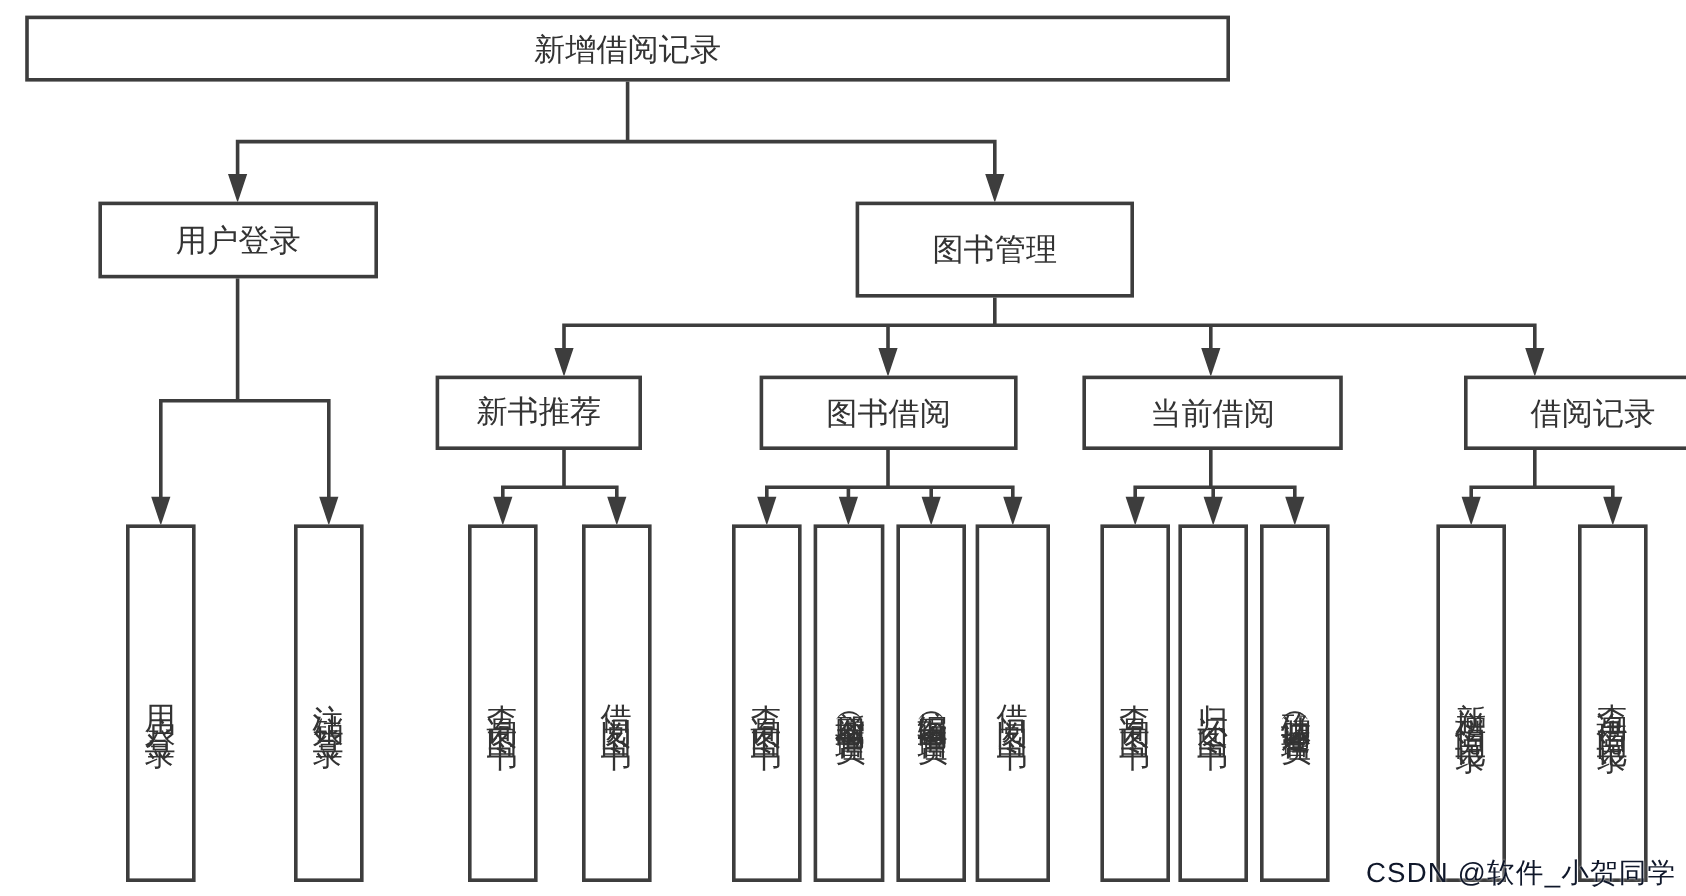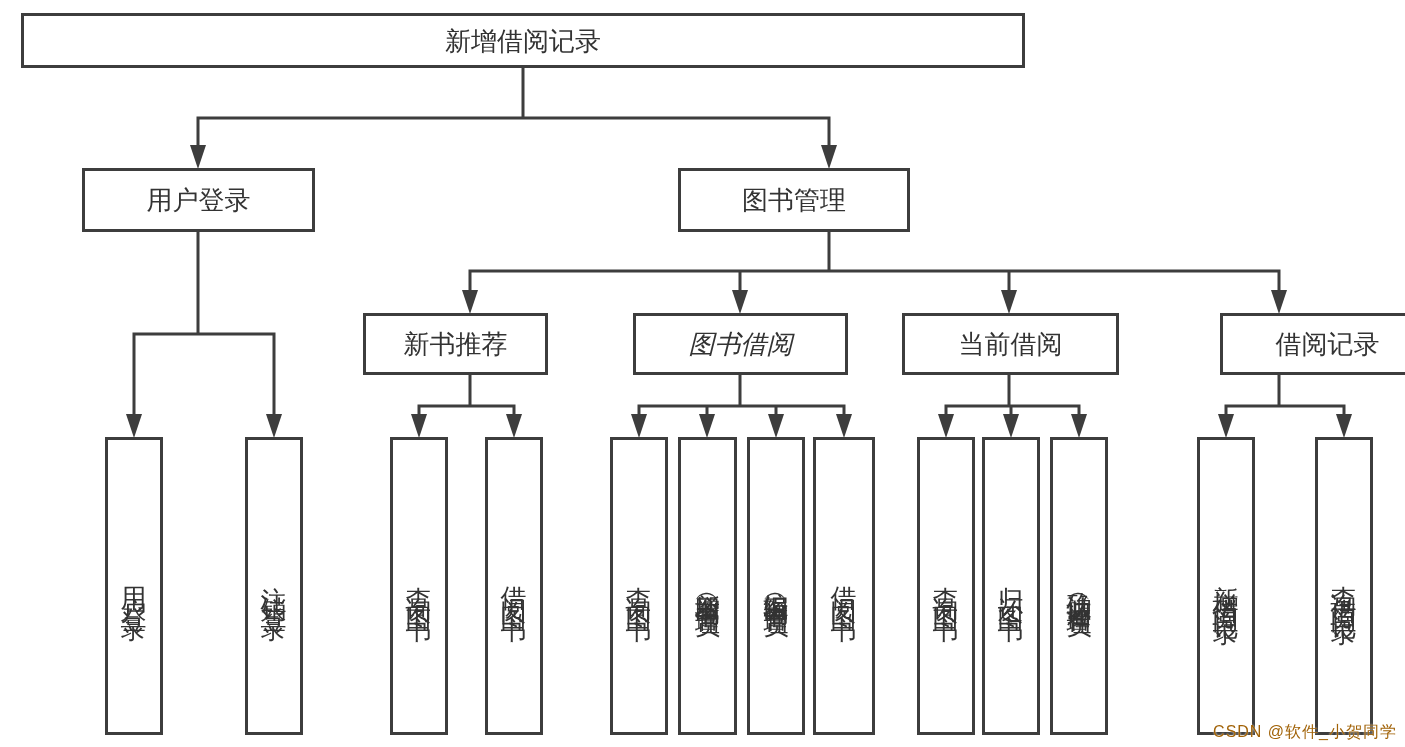--- a/index.html
+++ b/index.html
@@ -46,22 +46,22 @@
     letter-spacing: 7px;
   }
   .vnode.len9 {
     font-size: 25px;
     letter-spacing: 3px;
   }
   .watermark {
     position: absolute;
     right: 8px;
     bottom: 4px;
-    font-size: 16px;
-    color: #a16207;
+    font-size: 23px;
+    color: #0f172a;
     text-shadow: 0 0 2px #ffffff;
     z-index: 5;
     letter-spacing: 1px;
   }
 </style>
 </head>
 <body>
 
 <div id="canvas">
 
@@ -106,24 +106,24 @@
       <polygon points="1003,414 1019,414 1011,438"></polygon>
       <polygon points="1071,414 1087,414 1079,438"></polygon>
       <polygon points="1218,414 1234,414 1226,438"></polygon>
       <polygon points="1336,414 1352,414 1344,438"></polygon>
     </g>
   </svg>
 
   <div class="node" style="left:21px; top:13px; width:1004px; height:55px;">新增借阅记录</div>
 
   <div class="node" style="left:82px; top:168px; width:233px; height:64px;">用户登录</div>
-  <div class="node" style="left:678px; top:168px; width:232px; height:64px;">图书管理</div>
+  <div class="node" style="left:713px; top:168px; width:232px; height:80px;">图书管理</div>
 
-  <div class="node" style="left:363px; top:313px; width:185px; height:62px;">新书推荐</div>
-  <div class="node" style="left:633px; top:313px; width:215px; height:62px;font-style:italic;">图书借阅</div>
+  <div class="node" style="left:363px; top:313px; width:172px; height:62px;font-family:Liberation Serif, serif;">新书推荐</div>
+  <div class="node" style="left:633px; top:313px; width:215px; height:62px;">图书借阅</div>
   <div class="node" style="left:902px; top:313px; width:217px; height:62px;">当前借阅</div>
   <div class="node" style="left:1220px; top:313px; width:215px; height:62px;">借阅记录</div>
 
   <div class="node vnode" style="left:105px; top:437px; width:58px; height:298px;">用户登录</div>
   <div class="node vnode" style="left:245px; top:437px; width:58px; height:298px;">注销登录</div>
 
   <div class="node vnode" style="left:390px; top:437px; width:58px; height:298px;">查询图书</div>
   <div class="node vnode" style="left:485px; top:437px; width:58px; height:298px;">借阅图书</div>
 
   <div class="node vnode" style="left:610px; top:437px; width:58px; height:298px;">查询图书</div>

